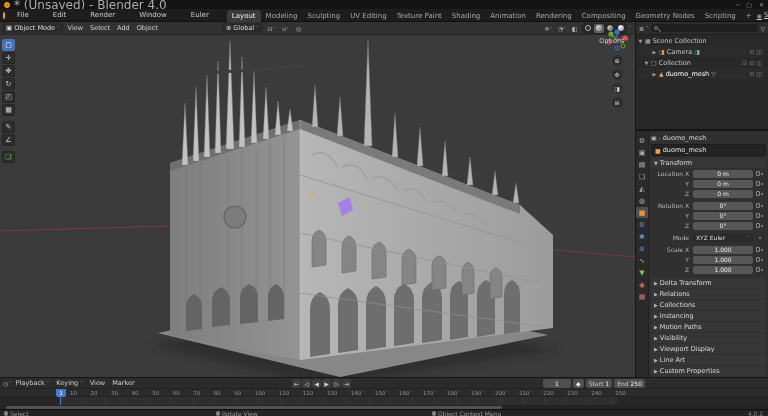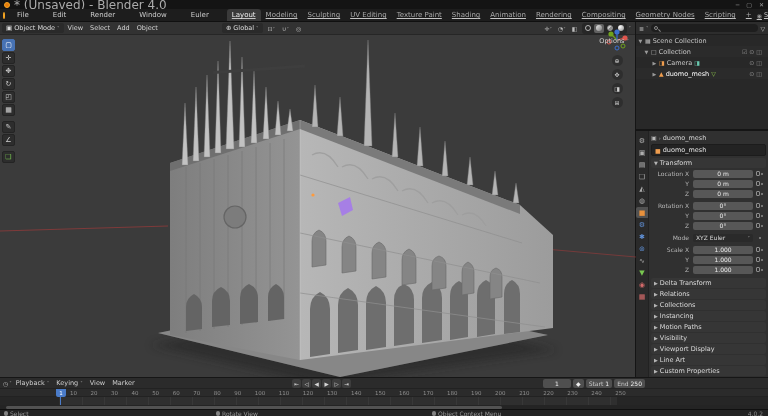--- a/index.html
+++ b/index.html
@@ -10,21 +10,21 @@
     color:#c5c5c5; font-size:7px; cursor:default; user-select:none;
   }
   
   .titlebar { position:absolute; left:0; top:0; right:0; height:9px; background:#141414; display:flex; align-items:center; padding:0 4px; gap:4px; }
   .blender-dot { width:6px; height:6px; border-radius:50%; background:#e87d0d; border:1px solid #f5a623; }
   .titlebar .title { font-size:12px; color:#ababab; white-space:nowrap;text-decoration:underline; }
   .win-controls { margin-left:auto; display:flex; gap:7px; font-size:6px; color:#9d9d9d; }
   
   .topbar { position:absolute; left:0; top:9px; right:0; height:13px; background:#1d1d1d; border-bottom:1px solid #101010; display:flex; align-items:center; padding:0 3px; }
   .menu-item { padding:1px 12px; font-size:7px; color:#cdcdcd; border-radius:2px; white-space:nowrap;text-align:center; }
-  .ws-tabs { display:flex; align-items:center; margin-left:6px; height:13px;text-decoration:underline; }
+  .ws-tabs { display:flex; align-items:flex-end; margin-left:6px; height:13px; }
   .ws-tab { padding:2px 5px 2px; font-size:7px; color:#a8a8a8; white-space:nowrap; border-radius:3px 3px 0 0; }
   .ws-tab.active { background:#3a3a3a; color:#efefef; }
   .topbar-right { margin-left:auto; display:flex; align-items:center; gap:6px; padding-right:3px;text-decoration:underline; }
   .chip { display:flex; align-items:center; gap:2px; font-size:6.5px; color:#c3c3c3; white-space:nowrap; }
   .chip .ic { font-size:6px; color:#9a9a9a; }
   
   .main { position:absolute; left:0; top:22px; width:768px; height:355px; display:flex; }
   
   .viewport { position:relative; width:636px; height:355px; background:#3b3b3b; border-right:1px solid #151515; }
   .vp-header { position:absolute; left:0; top:0; right:0; height:13px; background:#323232; border-bottom:1px solid #262626; display:flex; align-items:center; gap:1px; padding:0 2px; z-index:5; }
@@ -383,35 +383,35 @@
           <span class="searchbox">
               <span class="mag"></span>
             </span>
           <span class="oic gray">▽</span>
         </div>
         <div class="out-row" style="padding-left:2px;">
           <span class="twisty">▼</span>
           <span class="oic gray">▦</span>
           <span>Scene Collection</span>
         </div>
+        <div class="out-row" style="padding-left:16px;">
+          <span class="twisty">▶</span>
+          <span class="oic orange">◨</span>
+          <span>Camera</span>
+          <span class="oic teal">◨</span>
+          <span class="spacer"></span>
+          <span class="rowic">⊙</span>
+          <span class="rowic">◫</span>
+        </div>
         <div class="out-row" style="padding-left:8px;">
           <span class="twisty">▼</span>
           <span class="oic gray">□</span>
           <span>Collection</span>
           <span class="spacer"></span>
           <span class="rowic">☑</span>
-          <span class="rowic">⊙</span>
-          <span class="rowic">◫</span>
-        </div>
-        <div class="out-row" style="padding-left:16px;">
-          <span class="twisty">▶</span>
-          <span class="oic orange">◨</span>
-          <span>Camera</span>
-          <span class="oic teal">◨</span>
-          <span class="spacer"></span>
           <span class="rowic">⊙</span>
           <span class="rowic">◫</span>
         </div>
         <div class="out-row" style="padding-left:16px;">
           <span class="twisty">▶</span>
           <span class="oic orange">▲</span>
           <span class="active-name">duomo_mesh</span>
           <span class="oic green">▽</span>
           <span class="spacer"></span>
           <span class="rowic">⊙</span>

